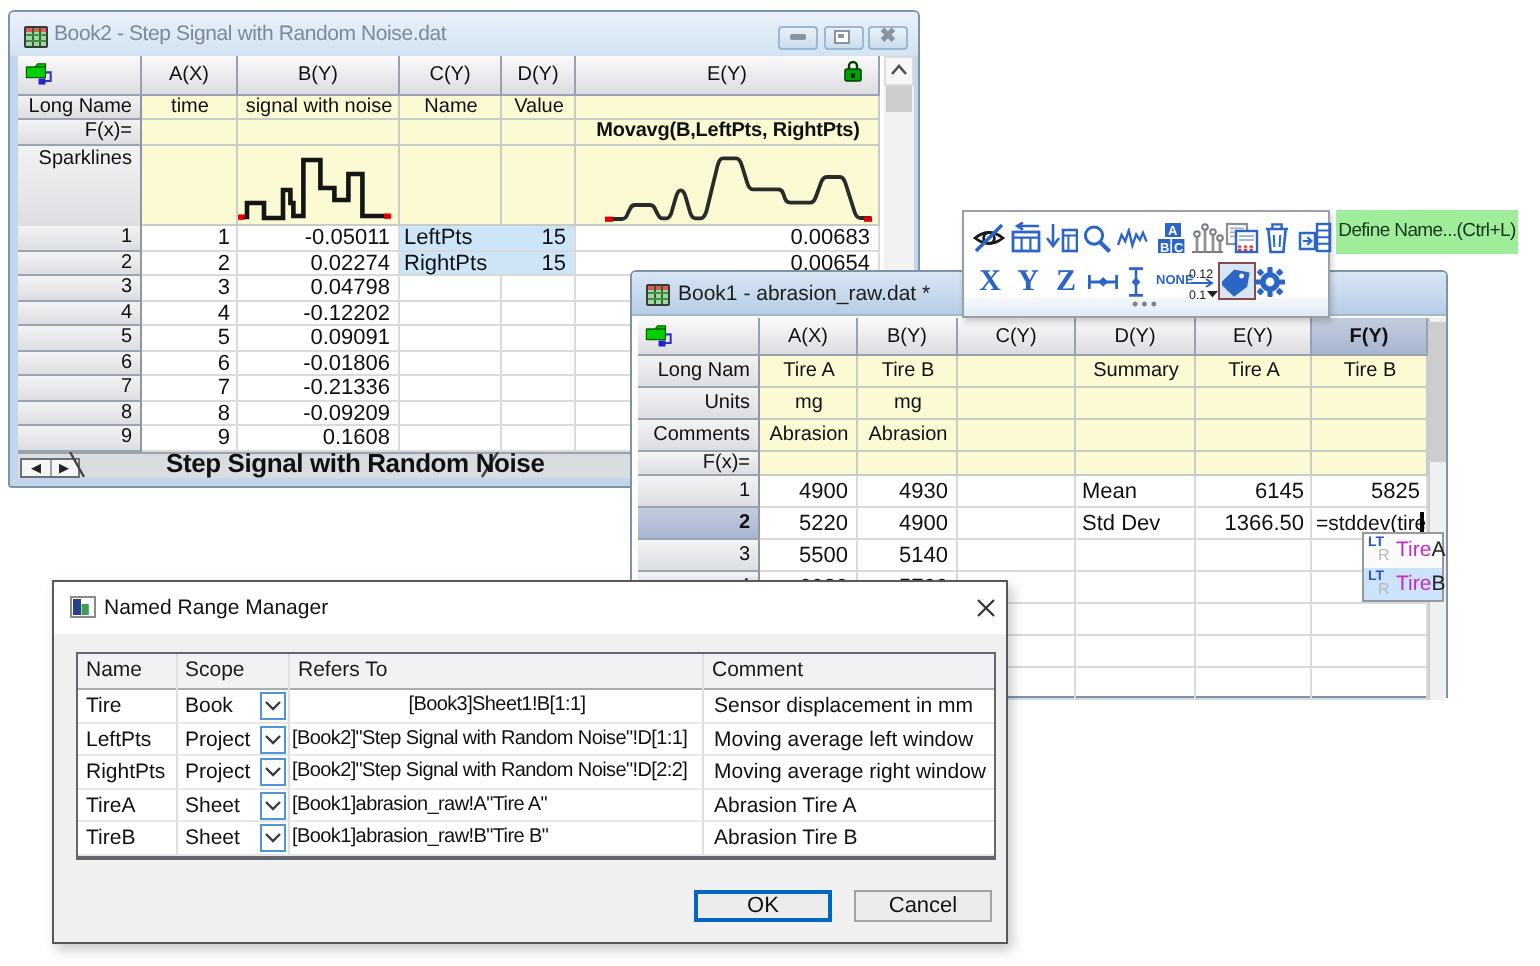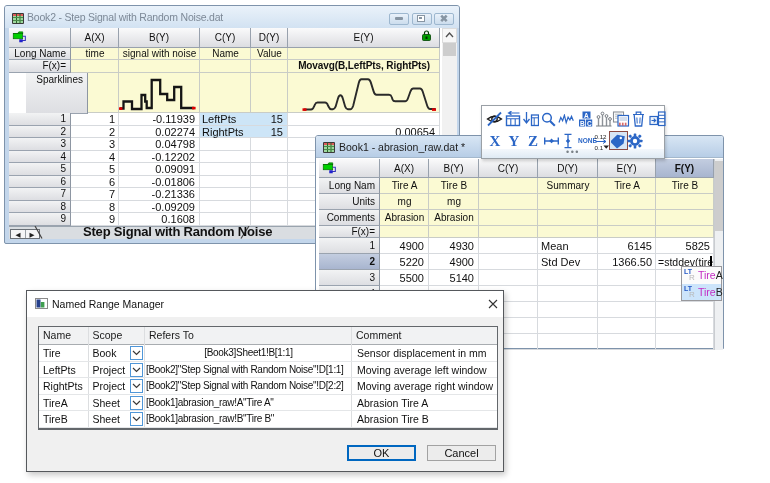--- a/index.html
+++ b/index.html
@@ -48,21 +48,21 @@
 <div style="position:absolute;left:109px;top:19.5px;width:1px;height:65.5px;background:#c9ccc6"></div>
 <div style="position:absolute;left:190px;top:19.5px;width:1px;height:65.5px;background:#c9ccc6"></div>
 <div style="position:absolute;left:241px;top:19.5px;width:1px;height:65.5px;background:#c9ccc6"></div>
 <div style="position:absolute;left:278px;top:19.5px;width:1px;height:65.5px;background:#c9ccc6"></div>
 <div style="position:absolute;left:430px;top:19.5px;width:1px;height:65.5px;background:#c9ccc6"></div>
 <div style="position:absolute;left:62px;top:31px;width:369px;height:1px;background:#c9ccc6"></div>
 <div style="position:absolute;left:62px;top:43.5px;width:369px;height:1px;background:#c9ccc6"></div>
 <div style="position:absolute;left:62px;top:84px;width:369px;height:1px;background:#c9ccc6"></div>
 <div style="position:absolute;left:0px;top:19.5px;width:62px;height:12.5px;background:linear-gradient(#f2f3f4,#dddee2);border-right:1px solid #8d96a2;border-bottom:1px solid #9aa3af;box-sizing:border-box;font-size:10px;font-weight:normal;color:#101010;text-align:right;padding-right:4px;line-height:11.5px">Long Name</div>
 <div style="position:absolute;left:0px;top:32px;width:62px;height:12.5px;background:linear-gradient(#f2f3f4,#dddee2);border-right:1px solid #8d96a2;border-bottom:1px solid #9aa3af;box-sizing:border-box;font-size:10px;font-weight:normal;color:#101010;text-align:right;padding-right:4px;line-height:11.5px">F(x)=</div>
-<div style="position:absolute;left:17px;top:44.5px;width:62px;height:41px;background:linear-gradient(#f2f3f4,#dddee2);border-right:1px solid #8d96a2;border-bottom:1px solid #9aa3af;box-sizing:border-box;font-size:10px;color:#101010;text-align:right;padding-right:4px;padding-top:1px">Sparklines</div>
+<div style="position:absolute;left:0px;top:44.5px;width:62px;height:41px;background:linear-gradient(#f2f3f4,#dddee2);border-right:1px solid #8d96a2;border-bottom:1px solid #9aa3af;box-sizing:border-box;font-size:10px;color:#101010;text-align:right;padding-right:4px;padding-top:1px">Sparklines</div>
 <div style="position:absolute;left:62px;top:19.5px;width:48px;height:12.5px;line-height:12.5px;font-size:10px;font-weight:normal;color:#101010;text-align:center;">time</div>
 <div style="position:absolute;left:110px;top:19.5px;width:81px;height:12.5px;line-height:12.5px;font-size:10px;font-weight:normal;color:#101010;text-align:center;">signal with noise</div>
 <div style="position:absolute;left:191px;top:19.5px;width:51px;height:12.5px;line-height:12.5px;font-size:10px;font-weight:normal;color:#101010;text-align:center;">Name</div>
 <div style="position:absolute;left:242px;top:19.5px;width:37px;height:12.5px;line-height:12.5px;font-size:10px;font-weight:normal;color:#101010;text-align:center;">Value</div>
 <div style="position:absolute;left:279px;top:32px;width:152px;height:12.5px;line-height:12.5px;font-size:10px;letter-spacing:-0.1px;font-weight:bold;color:#101010;text-align:center;">Movavg(B,LeftPts, RightPts)</div>
 <svg style="position:absolute;left:110px;top:44.5px" width="81" height="40" viewBox="0 0 81 40">
           <path d="M1,35.5 h3.5 v-7 h8.5 v7.5 h9.5 v-14 h3.7 v6.5 h1.5 v6.5 h5 v-28 h8.5 v14 h7 v6 h7 v-13 h7 v21 h13" fill="none" stroke="#151515" stroke-width="2.3"></path>
           <rect x="0" y="34.3" width="3.4" height="2.6" fill="#e00000"></rect>
           <rect x="73" y="33.8" width="3.6" height="2.6" fill="#e00000"></rect>
         </svg>
@@ -73,23 +73,24 @@
         </svg>
 <div style="position:absolute;left:0px;top:85.0px;width:62px;height:12.5px;background:linear-gradient(#f2f3f4,#dddee2);border-right:1px solid #8d96a2;border-bottom:1px solid #9aa3af;box-sizing:border-box;font-size:10px;font-weight:normal;color:#101010;text-align:right;padding-right:4px;line-height:11.5px">1</div>
 <div style="position:absolute;left:109px;top:85.0px;width:1px;height:12.5px;background:#d7dade"></div>
 <div style="position:absolute;left:190px;top:85.0px;width:1px;height:12.5px;background:#d7dade"></div>
 <div style="position:absolute;left:241px;top:85.0px;width:1px;height:12.5px;background:#d7dade"></div>
 <div style="position:absolute;left:278px;top:85.0px;width:1px;height:12.5px;background:#d7dade"></div>
 <div style="position:absolute;left:430px;top:85.0px;width:1px;height:12.5px;background:#d7dade"></div>
 <div style="position:absolute;left:62px;top:96.5px;width:369px;height:1px;background:#d7dade"></div>
 <div style="position:absolute;left:191px;top:85.0px;width:87px;height:11.5px;background:#cde5f7"></div>
 <div style="position:absolute;left:62px;top:85.0px;width:44px;height:12.5px;line-height:12.5px;font-size:11px;color:#101010;text-align:right;">1</div>
-<div style="position:absolute;left:110px;top:85.0px;width:76px;height:12.5px;line-height:12.5px;font-size:11px;color:#101010;text-align:right;">-0.11939</div>
+<div style="position:absolute;left:110px;top:85.0px;width:76px;height:12.5px;line-height:12.5px;font-size:11px;color:#101010;text-align:right;">-0.05011</div>
 <div style="position:absolute;left:193px;top:85.0px;width:49px;height:12.5px;line-height:12.5px;font-size:11px;color:#101010;text-align:left;">LeftPts</div>
 <div style="position:absolute;left:242px;top:85.0px;width:32px;height:12.5px;line-height:12.5px;font-size:11px;color:#101010;text-align:right;">15</div>
+<div style="position:absolute;left:279px;top:85.0px;width:147px;height:12.5px;line-height:12.5px;font-size:11px;color:#101010;text-align:right;">0.00683</div>
 <div style="position:absolute;left:0px;top:97.5px;width:62px;height:12.5px;background:linear-gradient(#f2f3f4,#dddee2);border-right:1px solid #8d96a2;border-bottom:1px solid #9aa3af;box-sizing:border-box;font-size:10px;font-weight:normal;color:#101010;text-align:right;padding-right:4px;line-height:11.5px">2</div>
 <div style="position:absolute;left:109px;top:97.5px;width:1px;height:12.5px;background:#d7dade"></div>
 <div style="position:absolute;left:190px;top:97.5px;width:1px;height:12.5px;background:#d7dade"></div>
 <div style="position:absolute;left:241px;top:97.5px;width:1px;height:12.5px;background:#d7dade"></div>
 <div style="position:absolute;left:278px;top:97.5px;width:1px;height:12.5px;background:#d7dade"></div>
 <div style="position:absolute;left:430px;top:97.5px;width:1px;height:12.5px;background:#d7dade"></div>
 <div style="position:absolute;left:62px;top:109.0px;width:369px;height:1px;background:#d7dade"></div>
 <div style="position:absolute;left:191px;top:97.5px;width:87px;height:11.5px;background:#cde5f7"></div>
 <div style="position:absolute;left:62px;top:97.5px;width:44px;height:12.5px;line-height:12.5px;font-size:11px;color:#101010;text-align:right;">2</div>
 <div style="position:absolute;left:110px;top:97.5px;width:76px;height:12.5px;line-height:12.5px;font-size:11px;color:#101010;text-align:right;">0.02274</div>
@@ -399,20 +400,21 @@
           <rect x="0.5" y="6.7" width="3" height="2.6" rx="0.6"></rect>
           <rect x="12.5" y="6.7" width="3" height="2.6" rx="0.6"></rect>
           <rect x="1.8" y="1.8" width="2.8" height="2.8" rx="0.6" transform="rotate(45 3.2 3.2)"></rect>
           <rect x="11.4" y="1.8" width="2.8" height="2.8" rx="0.6" transform="rotate(-45 12.8 3.2)"></rect>
           <rect x="1.8" y="11.4" width="2.8" height="2.8" rx="0.6" transform="rotate(-45 3.2 12.8)"></rect>
           <rect x="11.4" y="11.4" width="2.8" height="2.8" rx="0.6" transform="rotate(45 12.8 12.8)"></rect>
         </g>
         <circle cx="8" cy="8" r="2.2" fill="#fff"></circle>
       </svg>
 </div>
+<div style="position:absolute;left:668px;top:105px;width:91px;height:22px;background:#9fec9a;z-index:6;font-size:9.5px;letter-spacing:-0.3px;color:#15361a;line-height:22px;text-align:center;white-space:nowrap">Define Name...(Ctrl+L)</div>
 <div style="position:absolute;left:26px;top:290px;width:478px;height:182px;background:#f0f0f0;border:1px solid #55585c;box-sizing:border-box;z-index:5;box-shadow:2px 3px 6px rgba(0,0,0,0.22)">
 <div style="position:absolute;left:0px;top:0px;right:0px;height:26px;background:#fff"></div>
 <svg style="position:absolute;left:8px;top:7px" width="13" height="11" viewBox="0 0 13 11">
         <rect x="0.5" y="0.5" width="12" height="10" fill="#fff" stroke="#8a8a8a"></rect>
         <rect x="1.5" y="1.5" width="4" height="8" fill="#26418c"></rect>
         <rect x="5.8" y="4" width="3.6" height="5.5" fill="#3f9e4f"></rect>
       </svg>
 <div style="position:absolute;left:25px;top:0px;width:200px;height:26px;line-height:26px;font-size:10.5px;color:#111;">Named Range Manager</div>
 <svg style="position:absolute;left:460px;top:7px" width="12" height="12" viewBox="0 0 12 12">
         <path d="M2 2 L10 10 M10 2 L2 10" stroke="#333" stroke-width="1.1"></path>

